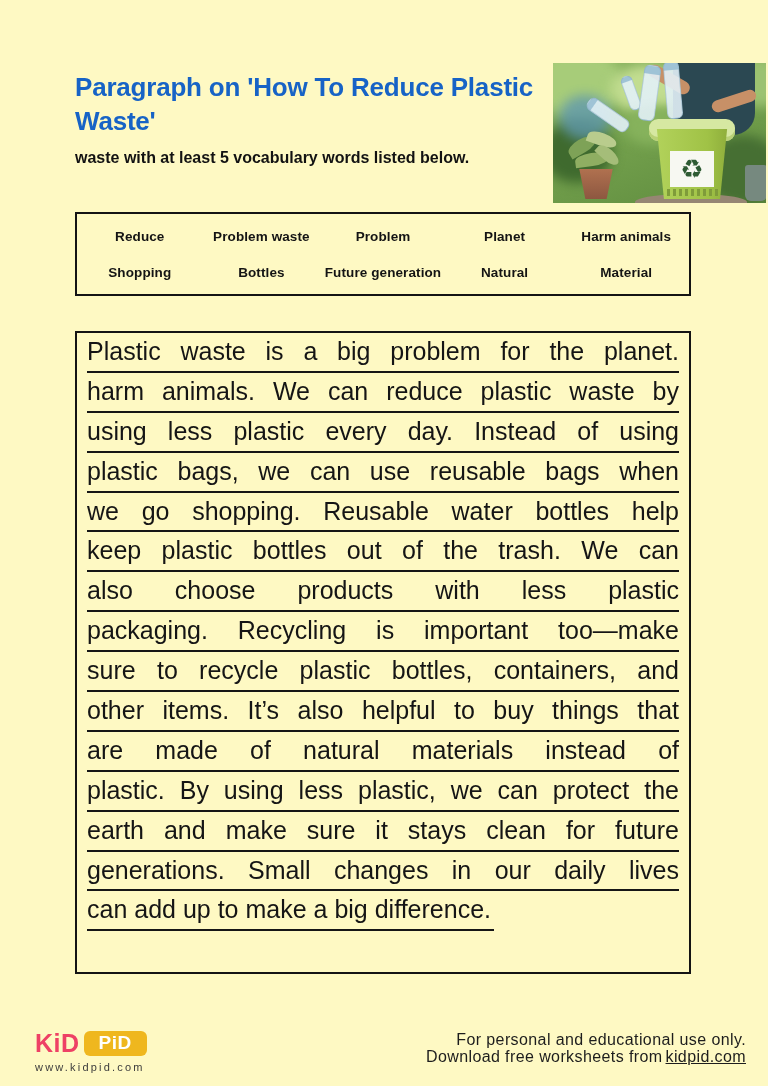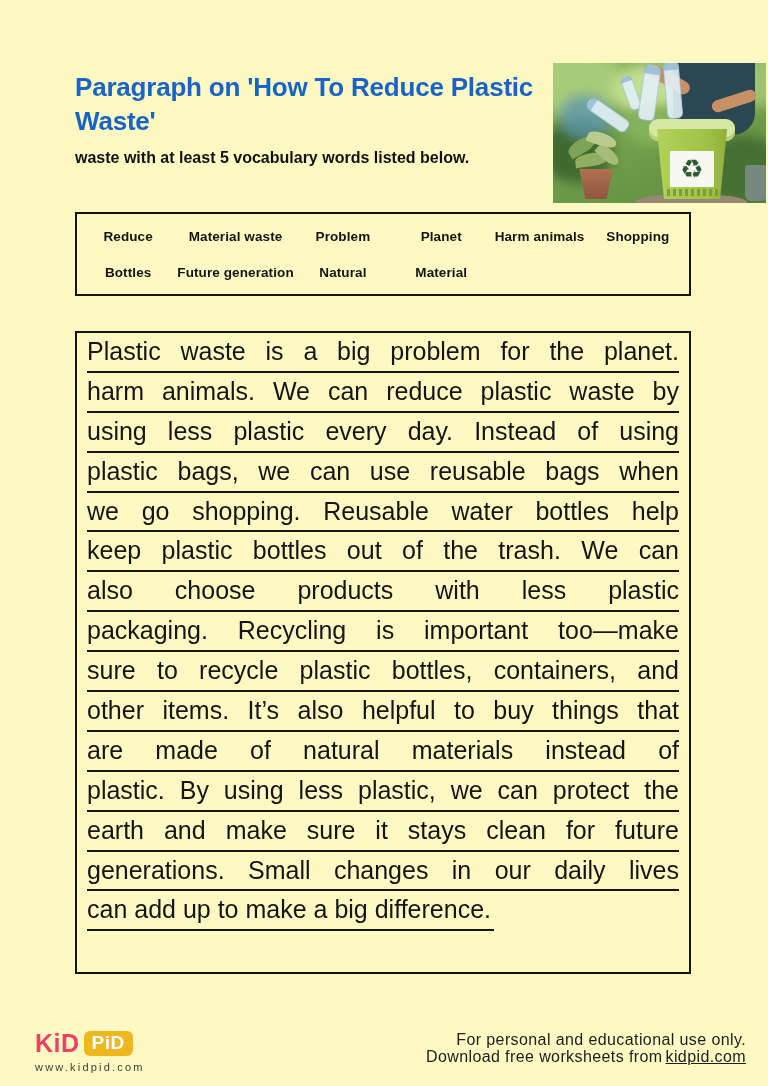--- a/index.html
+++ b/index.html
@@ -96,21 +96,21 @@
   .pot-right {
     position: absolute; left: 192px; top: 102px; width: 22px; height: 36px;
     background: #76897f; border-radius: 3px 3px 6px 6px;
   }
 
   
   .vocab-box {
     position: absolute; left: 75px; top: 212px; width: 616px; height: 84px;
     border: 2px solid #141414;
     display: grid;
-    grid-template-columns: repeat(6, 1fr);
+    grid-template-columns: repeat(5, 1fr);
     grid-template-rows: 1fr 1fr;
     align-items: center; justify-items: center;
     padding: 4px 2px;
   }
   .vocab-word {
     font-size: 13.5px; font-weight: 700; color: #141414;
     white-space: nowrap; letter-spacing: 0.1px;
   }
 
   
@@ -135,21 +135,21 @@
   
   .logo { position: absolute; left: 35px; top: 1029px; }
   .logo-row { display: flex; align-items: center; }
   .logo-kid {
     color: #ee4165; font-size: 25px; font-weight: 800; letter-spacing: 0.5px;
   }
   .logo-pid {
     display: inline-block; margin-left: 4px;
     background: #efb71e; color: #ffffff;
     font-size: 19px; font-weight: 800;
-    padding: 1px 8px 2px; border-radius: 6px; letter-spacing: 0.5px;
+    padding: 1px 15px 2px; border-radius: 6px; letter-spacing: 0.5px;
   }
   .website {
     margin-top: 3px; font-size: 11px; color: #3c3c3c; letter-spacing: 2.2px;
   }
   .footer-note {
     position: absolute; right: 22px; top: 1031px;
     text-align: right; font-size: 16px; line-height: 17px;
     color: #1d1d1d; letter-spacing: 0.4px;
   }
   .footer-link { text-decoration: underline; margin-left: 3px; color: #1d1d1d; }
@@ -192,21 +192,21 @@
     <div class="liner"></div>
     <div class="bin"></div>
     <div class="label">
       <span class="recycle">♻</span>
     </div>
     <div class="slots"></div>
   </div>
 
   <div class="vocab-box">
     <span class="vocab-word">Reduce</span>
-    <span class="vocab-word">Material waste</span>
+    <span class="vocab-word">Problem waste</span>
     <span class="vocab-word">Problem</span>
     <span class="vocab-word">Planet</span>
     <span class="vocab-word">Harm animals</span>
     <span class="vocab-word">Shopping</span>
     <span class="vocab-word">Bottles</span>
     <span class="vocab-word">Future generation</span>
     <span class="vocab-word">Natural</span>
     <span class="vocab-word">Material</span>
   </div>
 

